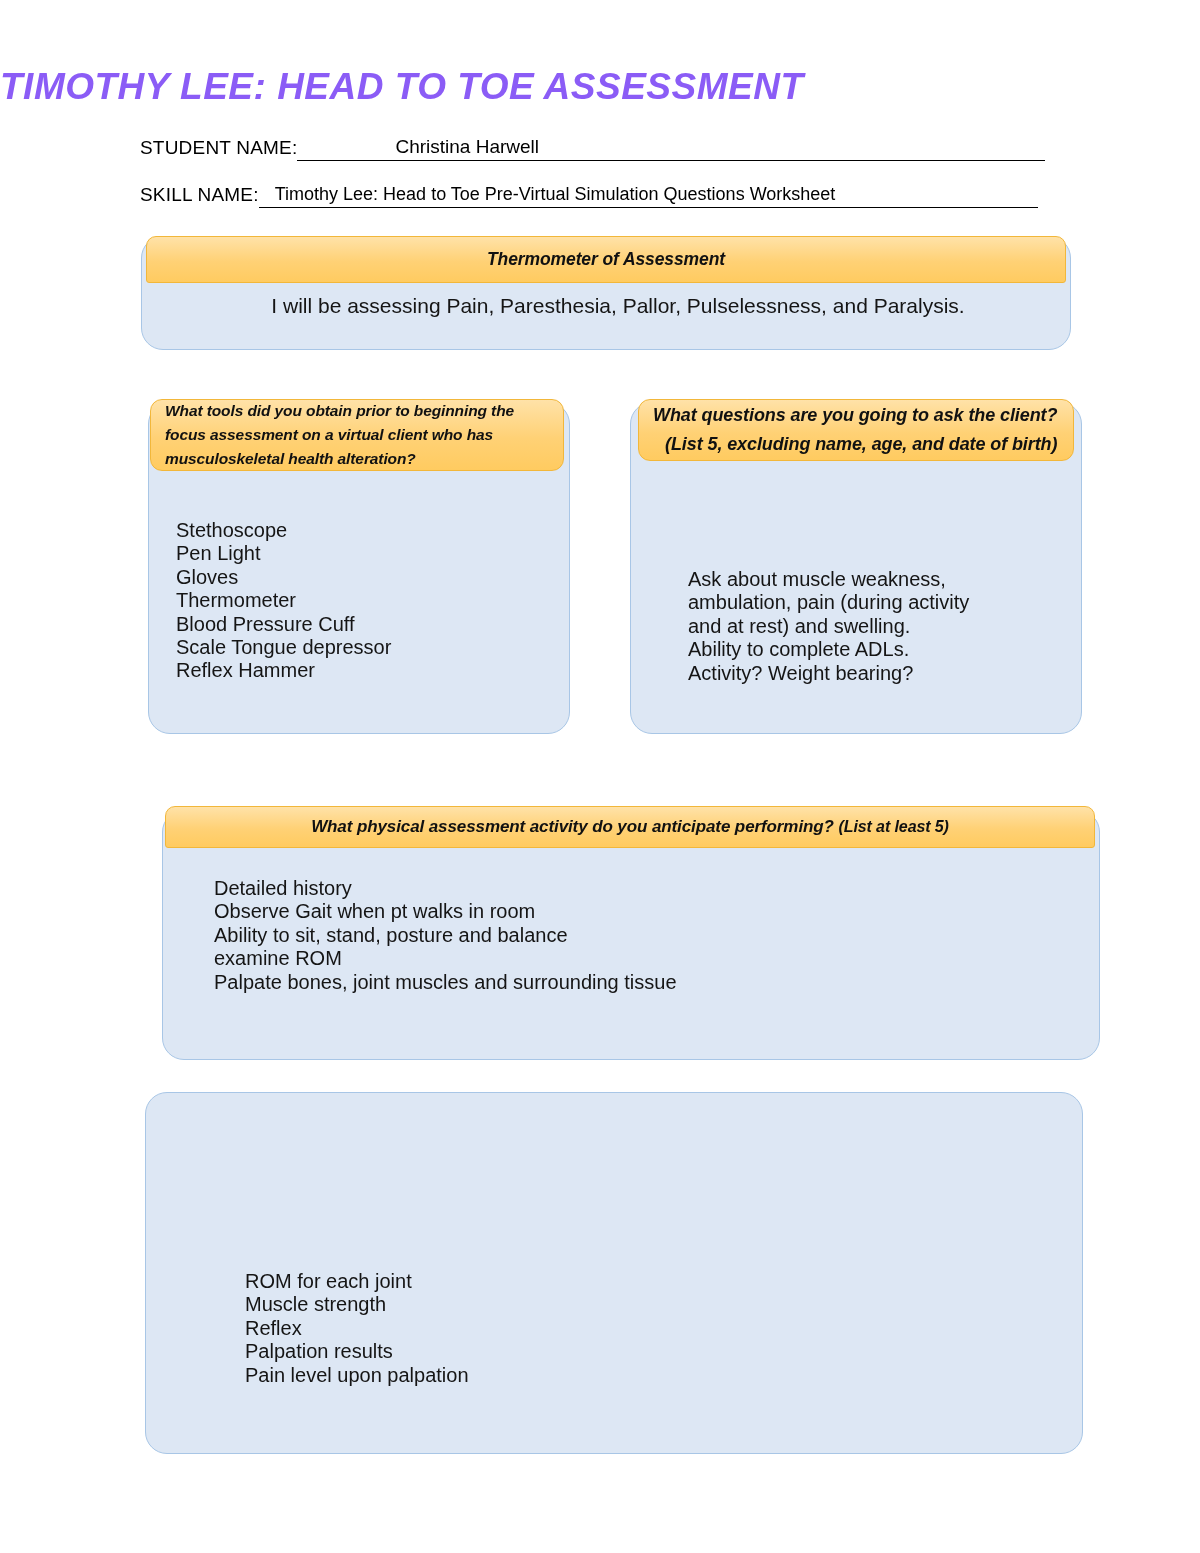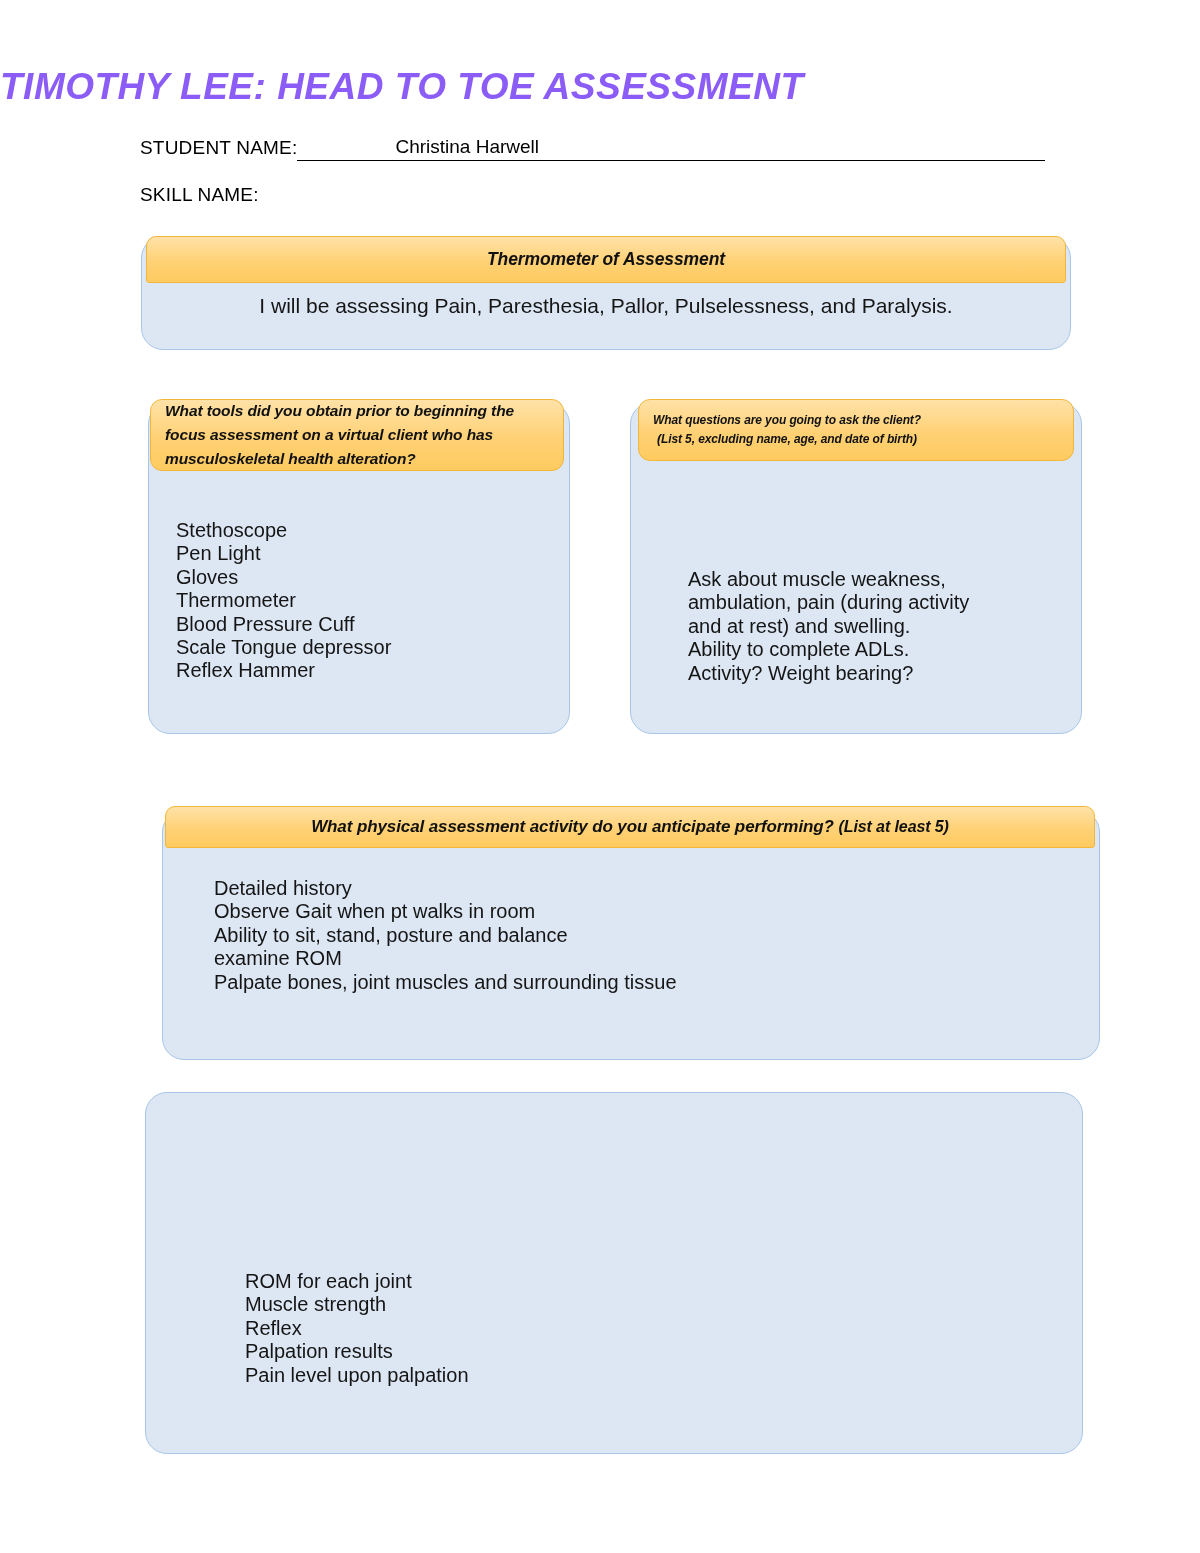--- a/index.html
+++ b/index.html
@@ -114,40 +114,40 @@
   }
 
   
   #box-description { left: 141px; top: 236px; width: 930px; height: 114px; }
   #box-description .box-header {
     left: 5px; top: 0px; width: 920px; height: 47px;
     border-radius: 10px 10px 3px 3px;
   }
   #box-description .box-header-text { font-size: 17.5px; }
   #box-description .box-content {
-    left: 0; top: 58px; width: 930px;
+    left: 12px; top: 58px; width: 930px;
     text-align: center; font-size: 21px;
   }
 
   
   #box-tools { left: 148px; top: 402px; width: 422px; height: 332px; }
   #box-tools .box-header {
     left: 2px; top: -3px; width: 414px; height: 72px;
     justify-content: flex-start; padding: 0 14px; border-radius: 12px;
   }
   #box-tools .box-header-text { text-align: left; font-size: 15.5px; line-height: 1.55; }
   #box-tools .box-content { left: 28px; top: 117px; width: 380px; }
 
   
   #box-questions { left: 630px; top: 402px; width: 452px; height: 332px; }
   #box-questions .box-header {
     left: 8px; top: -3px; width: 436px; height: 62px;
     justify-content: flex-start; padding: 0 14px; border-radius: 12px;
   }
-  #box-questions .box-header-text { text-align: center; font-size: 12px; line-height: 1.6; }
+  #box-questions .box-header-text { text-align: right; font-size: 18px; line-height: 1.6; }
   #box-questions .box-content { left: 58px; top: 118px; width: 390px; margin-top: 48px; }
 
   
   #box-physical { left: 162px; top: 810px; width: 938px; height: 250px; }
   #box-physical .box-header {
     left: 3px; top: -4px; width: 930px; height: 42px;
     border-radius: 10px 10px 3px 3px;
   }
   #box-physical .box-header-text { font-size: 17px; white-space: nowrap; }
   #box-physical .box-content { left: 52px; top: 67px; width: 860px; }
@@ -168,20 +168,23 @@
 
 <div class="field-row" id="student-row">
   <span class="field-label">STUDENT NAME:</span>
   <span class="field-rule">
     <span class="field-value">Christina Harwell</span>
   </span>
 </div>
 
 <div class="field-row" id="skill-row">
   <span class="field-label">SKILL NAME:</span>
+  <span class="field-rule">
+    <span class="field-value">Timothy Lee:  Head to Toe Pre-Virtual Simulation Questions Worksheet</span>
+  </span>
 </div>
 
 <div class="box" id="box-description">
   <div class="box-body"></div>
   <div class="box-header">
     <span class="box-header-text">Thermometer of Assessment</span>
   </div>
   <div class="box-content">I will be assessing Pain, Paresthesia, Pallor, Pulselessness, and Paralysis.</div>
 </div>
 

